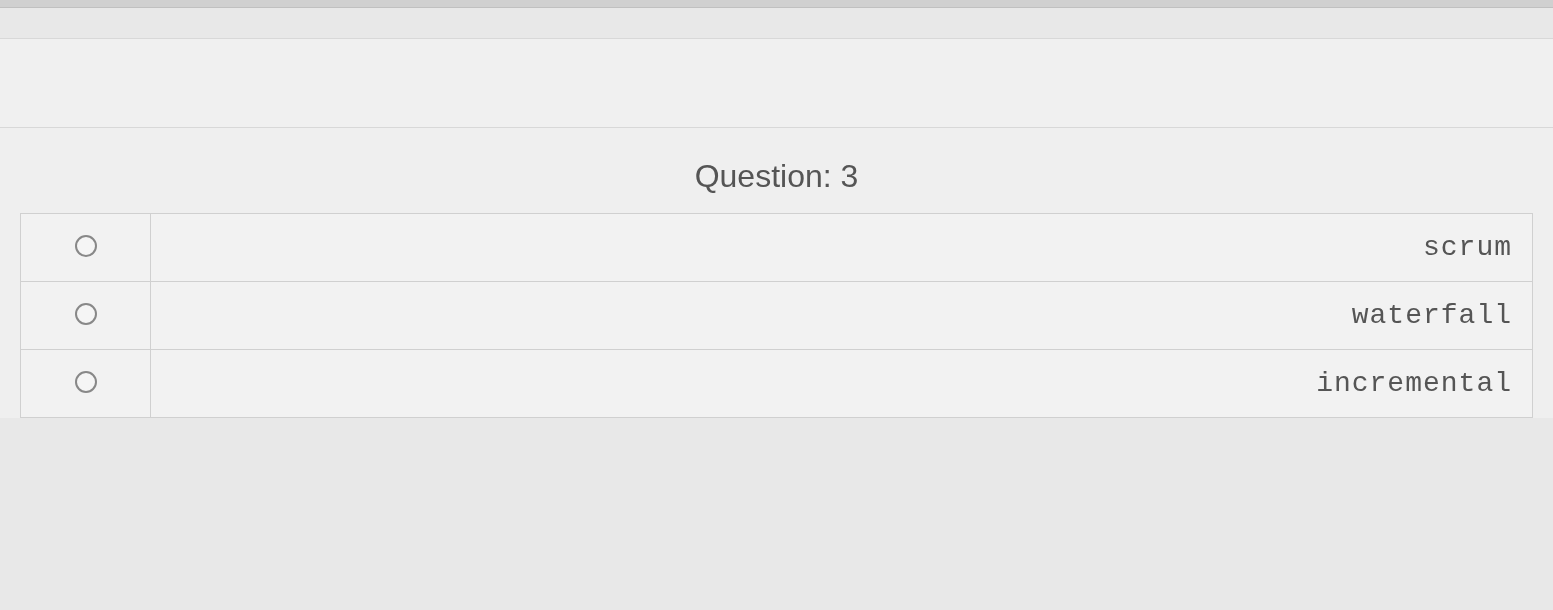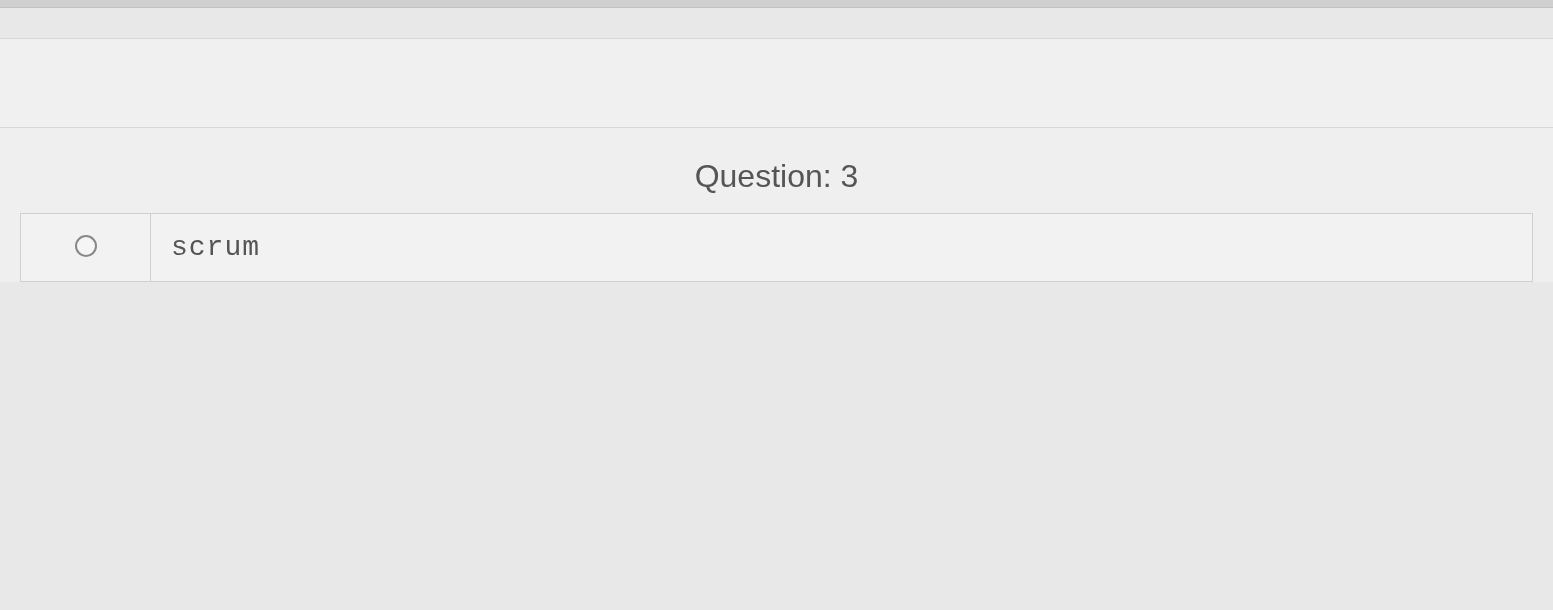--- a/index.html
+++ b/index.html
@@ -41,20 +41,21 @@
       font-size: 27px;
       color: #555;
       padding: 0 20px 20px 20px;
       font-weight: 400;
     }
     .options-table {
       width: calc(100% - 40px);
       margin: 0 20px;
       border-collapse: collapse;
       background: #f2f2f2;
+      text-align: right;
     }
     .option-row {
       border: 1px solid #d0d0d0;
     }
     .option-radio-cell {
       width: 130px;
       padding: 18px 20px;
       text-align: center;
       border-right: 1px solid #d0d0d0;
     }
@@ -85,15 +86,27 @@
   <div class="question-header">Question: 3</div>
 
   <table class="options-table">
     <tbody>
         <tr class="option-row">
       <td class="option-radio-cell">
         <span class="radio-circle"></span>
       </td>
       <td class="option-label-cell">scrum</td>
     </tr>
+    <tr class="option-row">
+      <td class="option-radio-cell">
+        <span class="radio-circle"></span>
+      </td>
+      <td class="option-label-cell">waterfall</td>
+    </tr>
+    <tr class="option-row">
+      <td class="option-radio-cell">
+        <span class="radio-circle"></span>
+      </td>
+      <td class="option-label-cell">incremental</td>
+    </tr>
   </tbody>
     </table>
 </div>
 
 </body></html>

